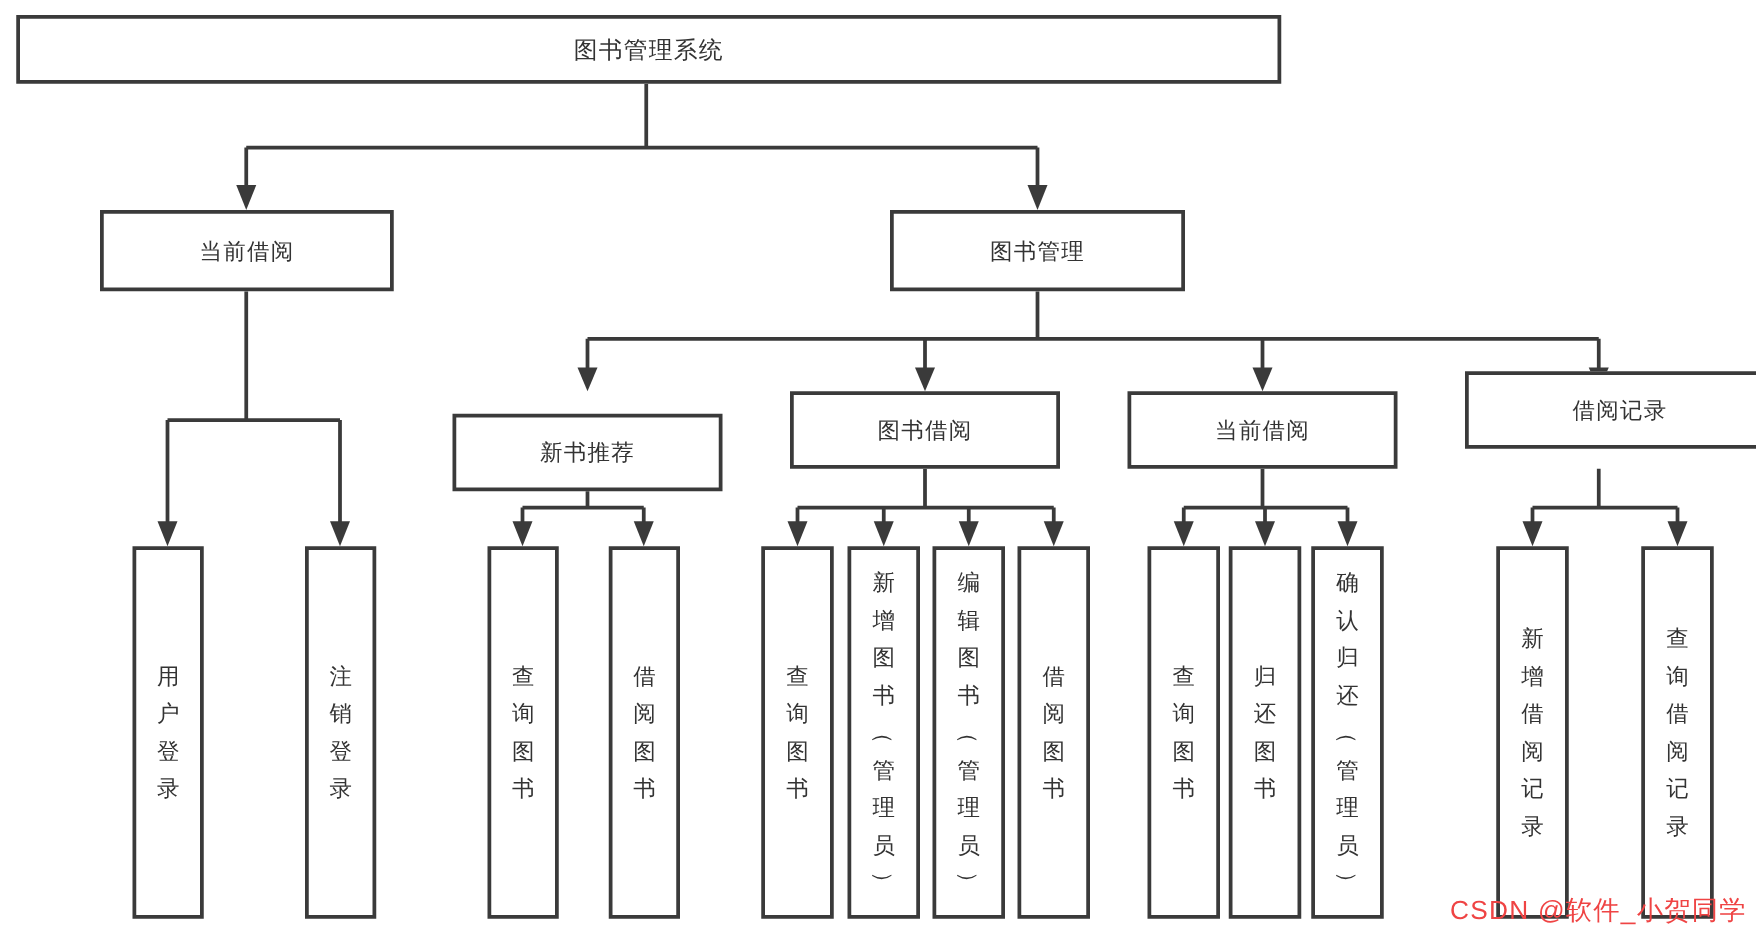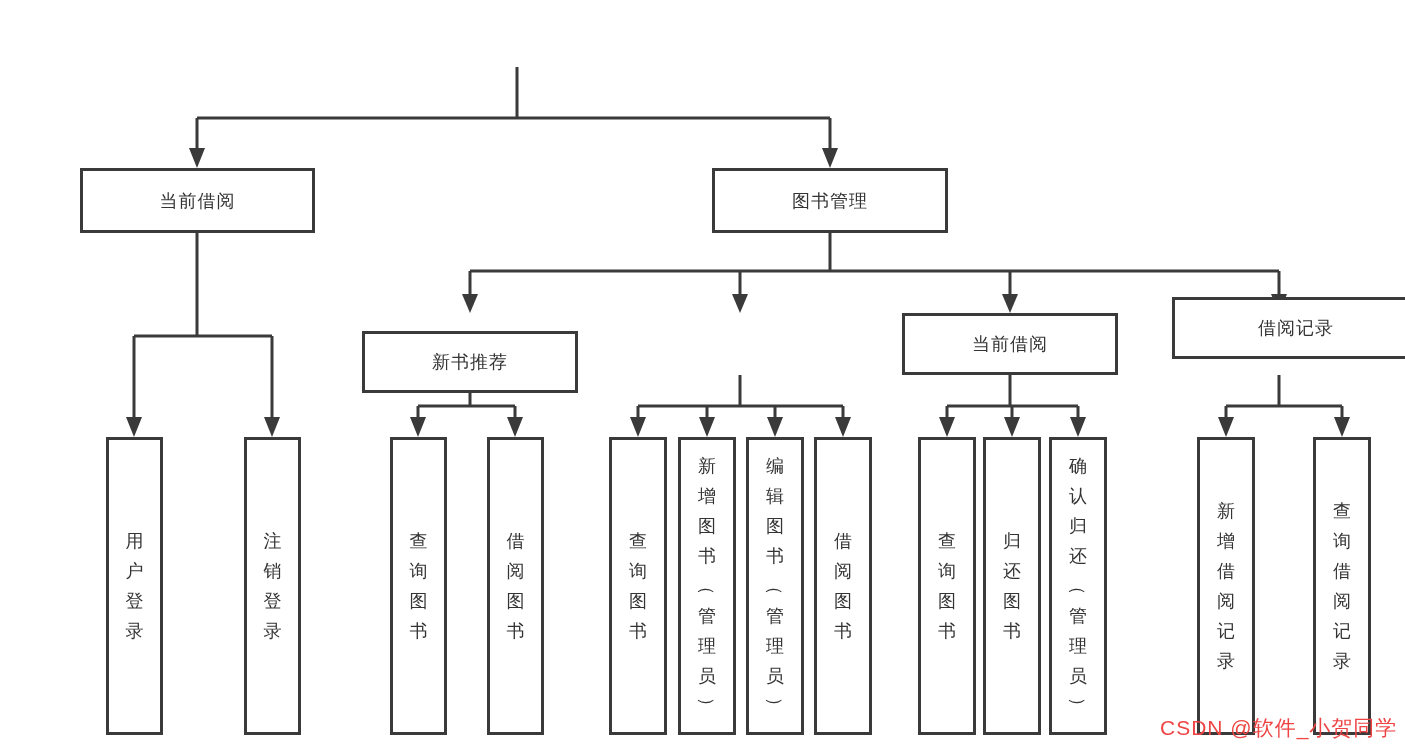--- a/index.html
+++ b/index.html
@@ -50,25 +50,27 @@
     <polygon points="699,417 715,417 707,437"></polygon>
     <polygon points="767,417 783,417 775,437"></polygon>
     <polygon points="835,417 851,417 843,437"></polygon>
     <polygon points="939,417 955,417 947,437"></polygon>
     <polygon points="1004,417 1020,417 1012,437"></polygon>
     <polygon points="1070,417 1086,417 1078,437"></polygon>
     <polygon points="1218,417 1234,417 1226,437"></polygon>
     <polygon points="1334,417 1350,417 1342,437"></polygon>
   </svg>
 
+  <div class="node hnode root" style="left:13px; top:12px; width:1012px; height:55px;">图书管理系统</div>
 
   <div class="node hnode" style="left:80px; top:168px; width:235px; height:65px;">当前借阅</div>
   <div class="node hnode" style="left:712px; top:168px; width:236px; height:65px;">图书管理</div>
 
   <div class="node hnode" style="left:362px; top:331px; width:216px; height:62px;">新书推荐</div>
+  <div class="node hnode" style="left:632px; top:313px; width:216px; height:62px;">图书借阅</div>
   <div class="node hnode" style="left:902px; top:313px; width:216px; height:62px;text-align:right;">当前借阅</div>
   <div class="node hnode" style="left:1172px; top:297px; width:248px; height:62px;">借阅记录</div>
 
   <div class="node" style="left:106px; top:437px; width:57px; height:298px;">
     <div class="vtext">
         <span>用</span>
         <span>户</span>
         <span>登</span>
         <span>录</span>
       </div>

